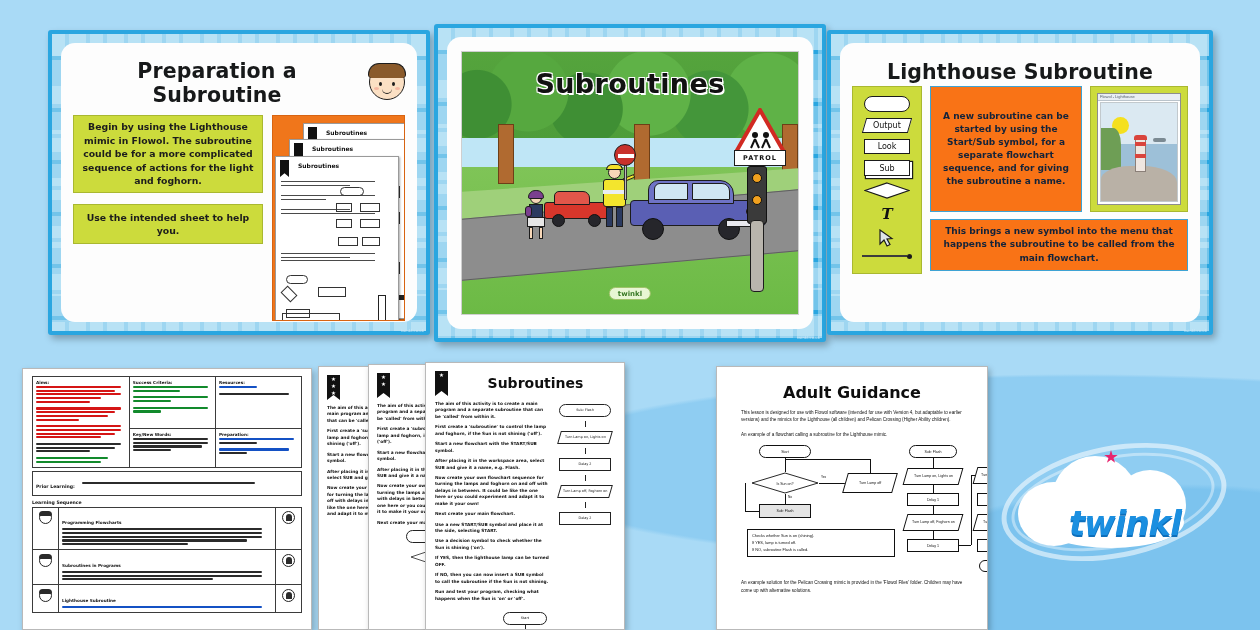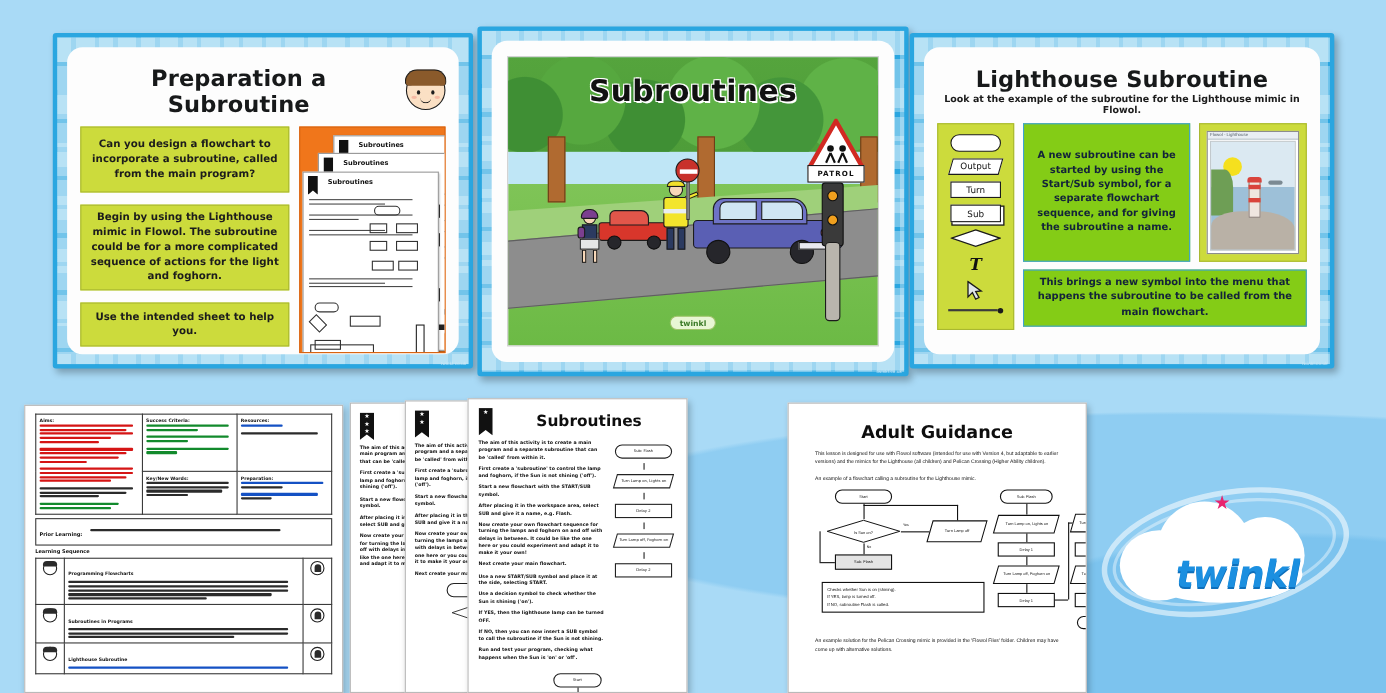--- a/index.html
+++ b/index.html
@@ -178,21 +178,21 @@
   .dec-wrap svg{display:block;}
   .sym.tee{background:transparent;border:none;font-family:"DejaVu Serif",serif;font-weight:bold;
     font-style:italic;font-size:15px;height:18px;}
   .cursor-ic{width:16px;height:18px;}
   .slider{width:50px;height:6px;display:flex;align-items:center;}
   .slider .bar{flex:1;height:1.6px;background:#3c3c3c;}
   .slider .knob{width:5px;height:5px;border-radius:50%;background:#1b1b1b;}
   .rightcol{flex:1; display:flex; flex-direction:column; gap:7px;}
   .toprow{display:flex; gap:8px; height:126px;}
   .bluebox{
-    background:#84cc16;border:1px solid #3ea3d4;
+    background:#f97316;border:1px solid #3ea3d4;
     display:flex;align-items:center;justify-content:center;text-align:center;
     font-family:"DejaVu Sans",sans-serif;font-weight:bold;font-size:9px;line-height:1.45;color:#13233a;
     padding:5px 8px;
   }
   .bb1{width:152px;}
   .picbox{flex:1;background:#ccdb3c;border:1px solid #a9b830;padding:6px;}
   .winmini{width:100%;height:100%;background:#fff;border:1px solid #8d8d8d;position:relative;overflow:hidden;}
   .winmini .bar{height:7px;background:#e9eef3;border-bottom:1px solid #b9c3cb;font-size:4px;
     padding-left:2px;color:#55606a;font-family:"Liberation Sans",sans-serif;}
   .winmini .scene{position:absolute;inset:8px 2px 2px 2px;background:linear-gradient(#dbe9f2 0 42%, #9dc0d8 42%);border:1px solid #c2c9cd;overflow:hidden;}
@@ -293,21 +293,20 @@
         <div class="hair"></div>
           <div class="eye l"></div>
           <div class="eye r"></div>
         <div class="cheek l"></div>
           <div class="cheek r"></div>
           <div class="mouth"></div>
       </div>
     </div>
     <div class="cols">
       <div class="leftcol">
-        <div class="greenbox gb1">Can you design a flowchart to incorporate a subroutine, called from the main program?</div>
         <div class="greenbox gb2">Begin by using the Lighthouse mimic in Flowol. The subroutine could be for a more complicated sequence of actions for the light and foghorn.</div>
         <div class="greenbox gb3">Use the intended sheet to help you.</div>
       </div>
       <div class="thumbwrap">
         <div class="sheetmini" style="left:30px;top:7px;width:122px;height:180px;">
           <div class="tab"></div>
           <div class="h">Subroutines</div>
           <div class="lines" style="top:26px;">
             <i class="m"></i>
               <i class="s"></i>
@@ -463,29 +462,28 @@
       <div class="twinkl-pill">twinkl</div>
     </div>
   </div>
   <div class="credit">twinkl.co.uk</div>
 </div>
 
 <div class="slide" id="slide-right">
   <div class="bricks"></div>
   <div class="inner">
     <div class="ttl">Lighthouse Subroutine</div>
-    <div class="sub">Look at the example of the subroutine for the Lighthouse mimic in Flowol.</div>
     <div class="body">
       <div class="palette">
         <div class="sym start"></div>
         <div class="sym output">
             <span>Output</span>
           </div>
         <div class="sym delay">
-            <span>Turn</span>
+            <span>Look</span>
           </div>
         <div class="sym subb">
             <span>Sub</span>
           </div>
         <div class="dec-wrap">
           <svg width="46" height="17" viewBox="0 0 46 17">
               <polygon points="23,1 45,8.5 23,16 1,8.5" fill="#fff" stroke="#1b1b1b" stroke-width="1.2"></polygon>
             </svg>
         </div>
         <div class="sym tee">

